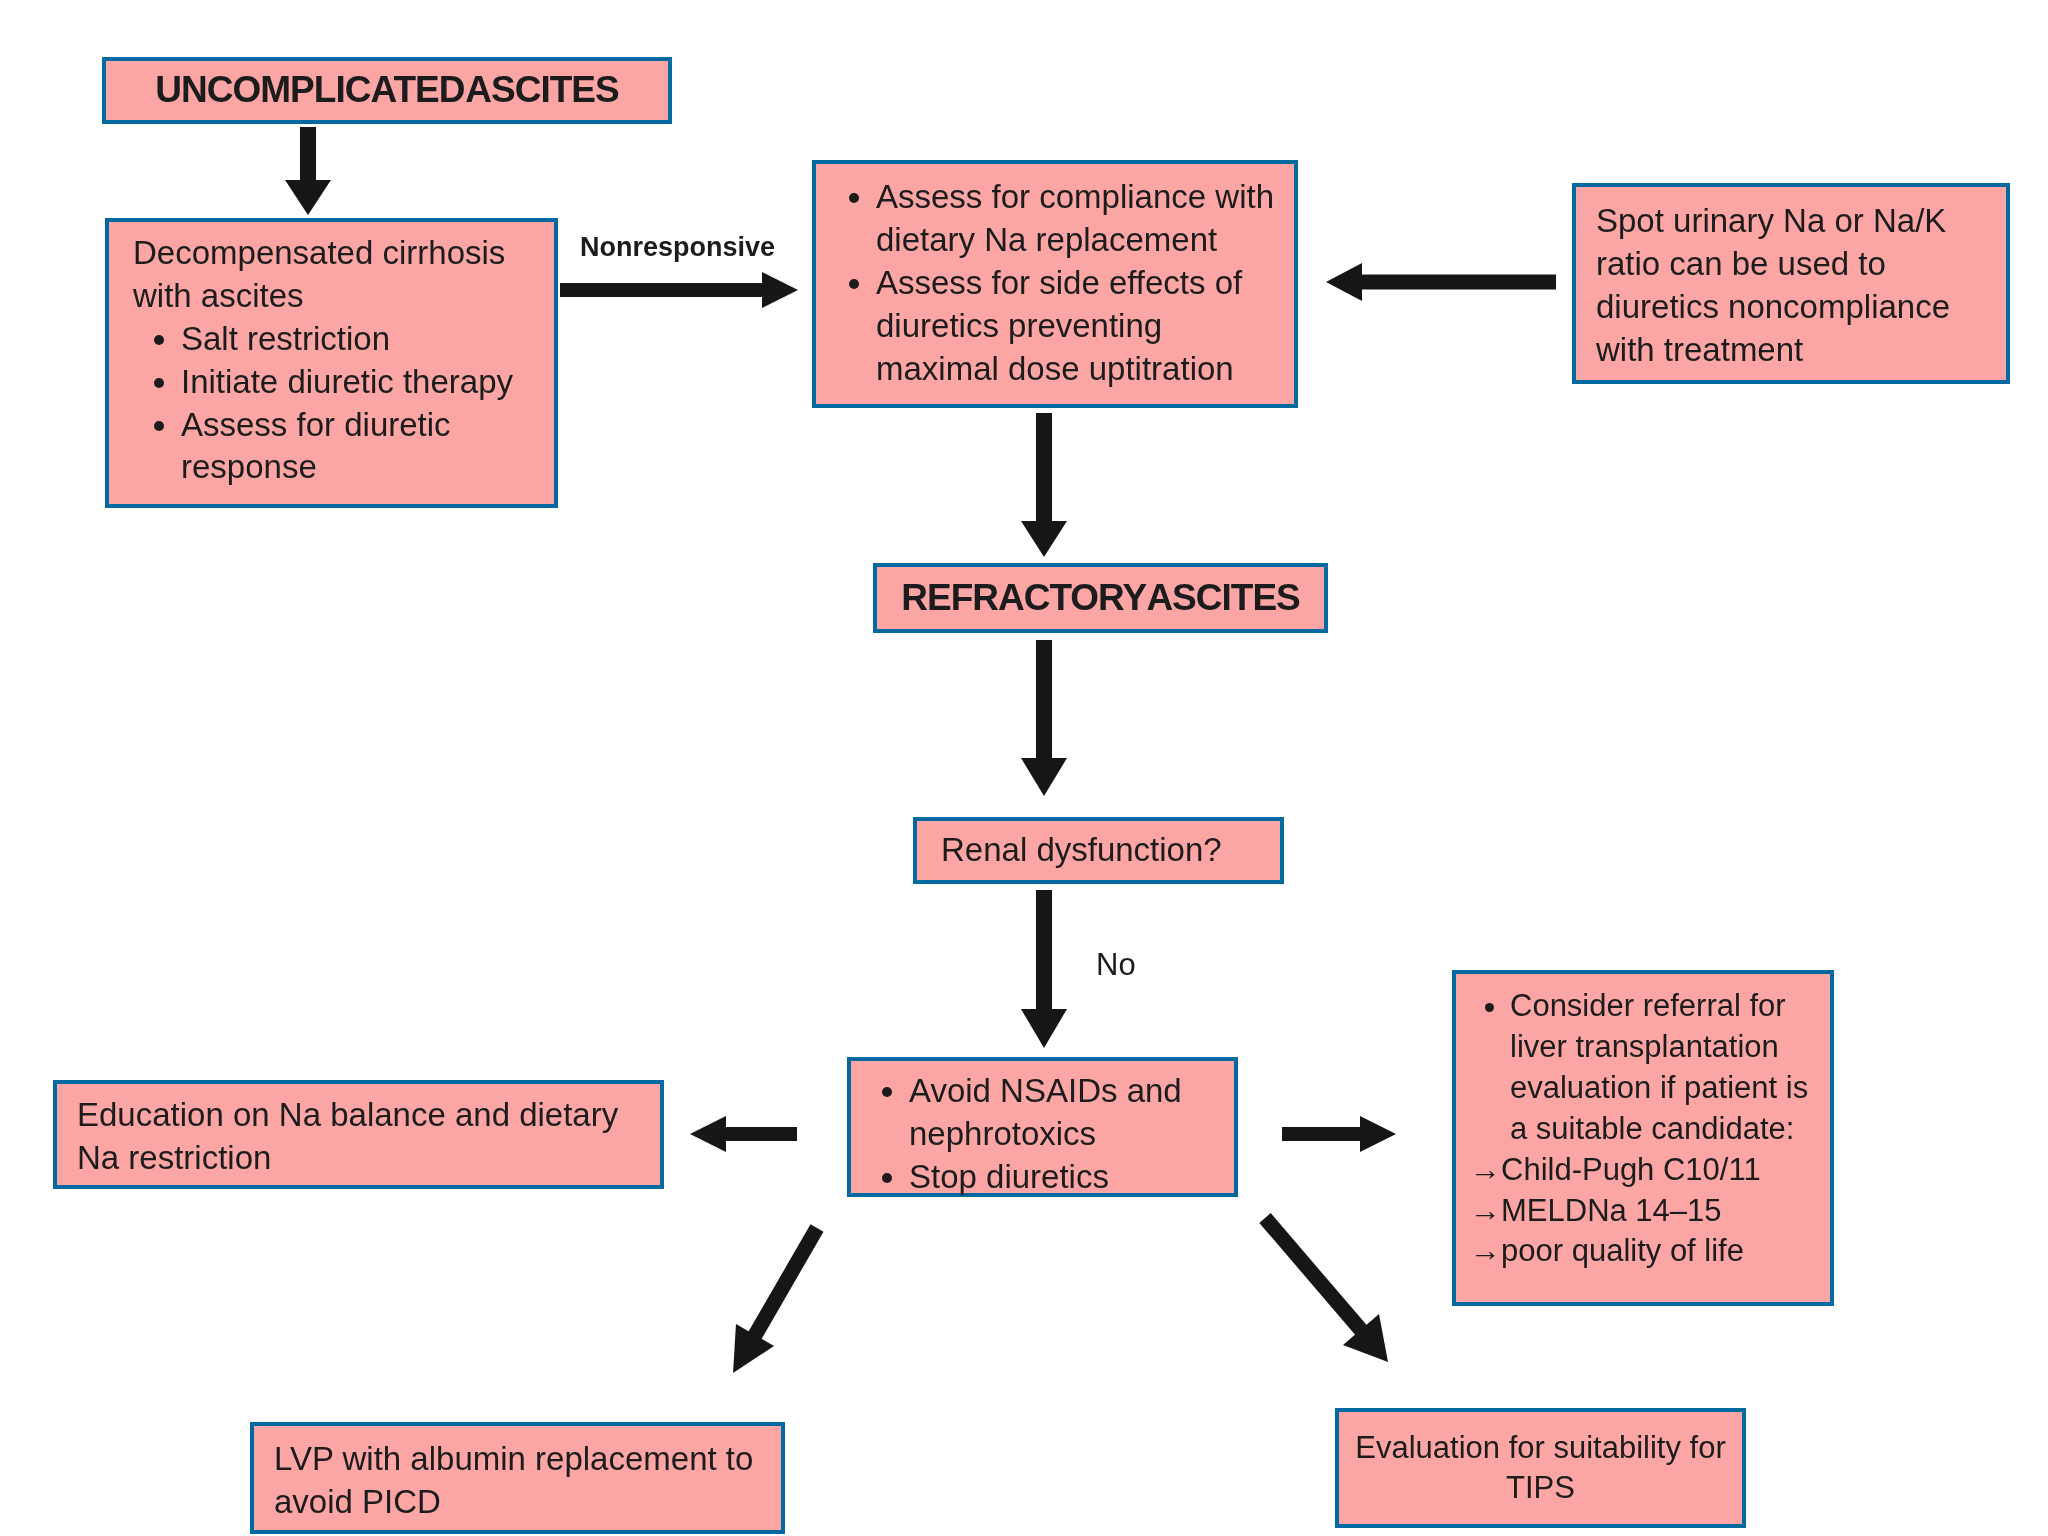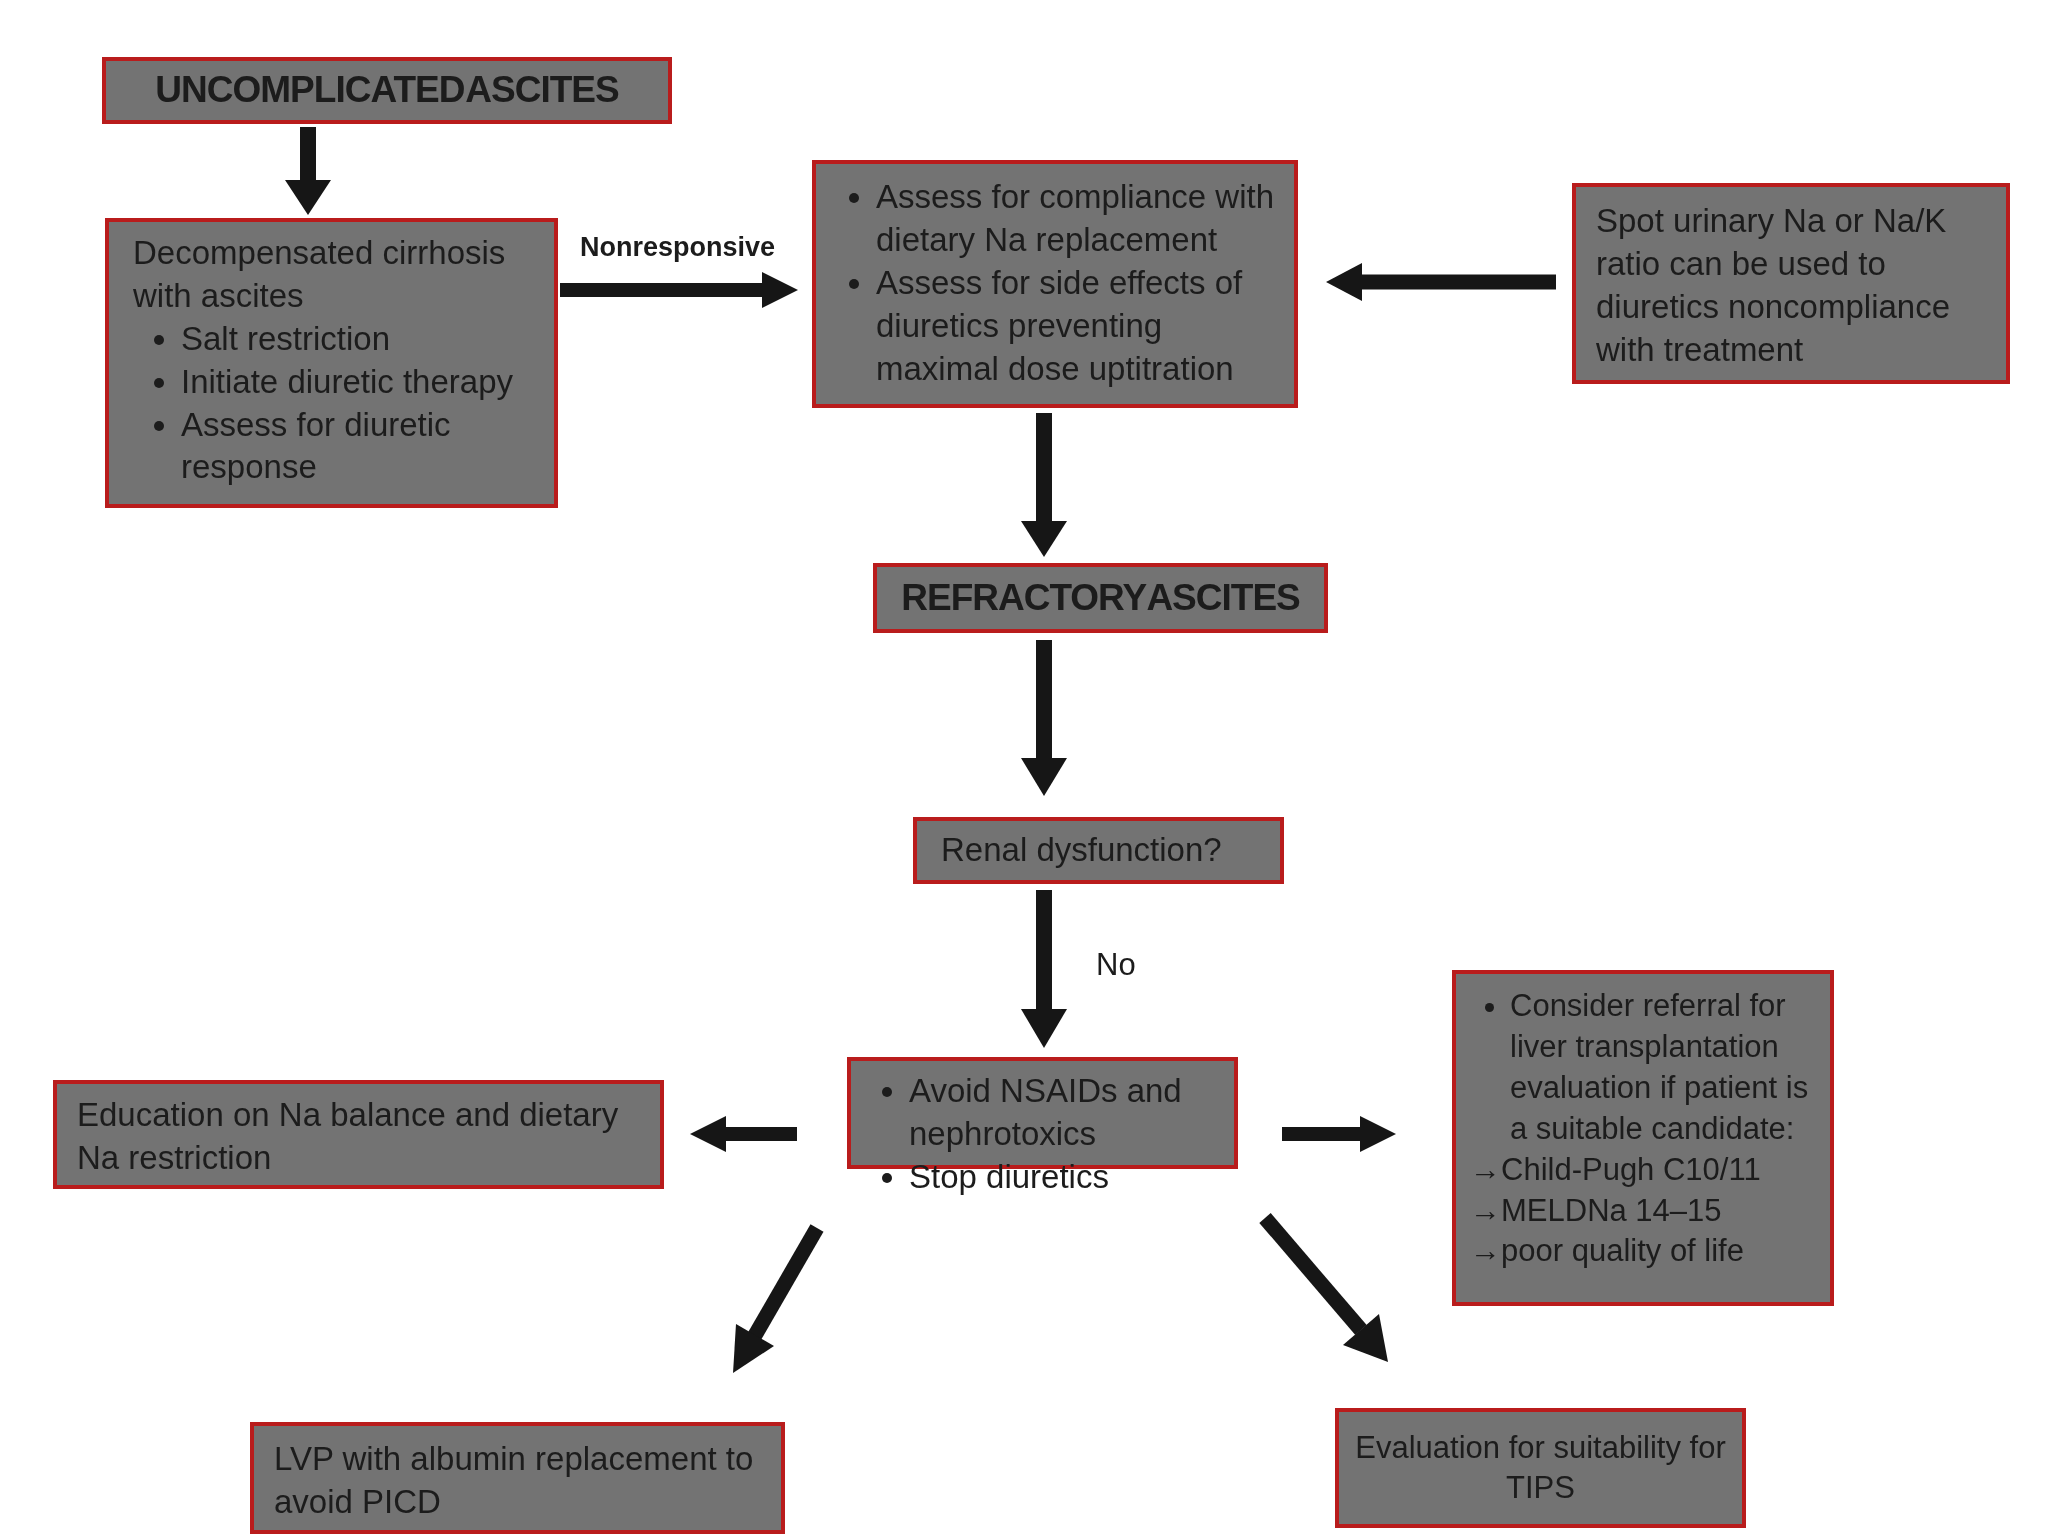--- a/index.html
+++ b/index.html
@@ -7,22 +7,22 @@
     position:relative;
     width:2048px;height:1536px;
     background:#ffffff;
     font-family:"Liberation Sans", sans-serif;
     color:#1c1c1c;
     overflow:hidden;
   }
   .arrow-layer{position:absolute;left:0;top:0;width:2048px;height:1536px;pointer-events:none;}
   .box{
     position:absolute;
-    border:4px solid #b91c1c;
-    background:#737373;
+    border:4px solid #0369a1;
+    background:#fca5a5;
     box-sizing:border-box;
     font-size:33px;
     line-height:1.3;
     color:#1c1c1c;
   }
   .title-box{
     display:flex;align-items:center;justify-content:center;
     font-weight:700;
     font-size:37px;
     letter-spacing:-1px;
@@ -113,21 +113,21 @@
   </div>
 
   <div class="box title-box" style="left:873px;top:563px;width:455px;height:70px;">
     <span>REFRACTORY ASCITES</span>
   </div>
 
   <div class="box center-box" style="left:865px;top:817px;width:371px;height:67px;padding-left:24px;margin-left:48px;">
     <span>Renal dysfunction?</span>
   </div>
 
-  <div class="box" style="left:847px;top:1057px;width:391px;height:112px;padding:9px 8px 8px 12px;">
+  <div class="box" style="left:847px;top:1057px;width:391px;height:140px;padding:9px 8px 8px 12px;">
     <ul class="blist" style="padding-left:46px;">
       <li>Avoid NSAIDs and nephrotoxics</li>
       <li>Stop diuretics</li>
     </ul>
   </div>
 
   <div class="box" style="left:53px;top:1080px;width:611px;height:109px;padding:10px 16px 8px 20px;">
     <span>Education on Na balance and dietary Na restriction</span>
   </div>
 

